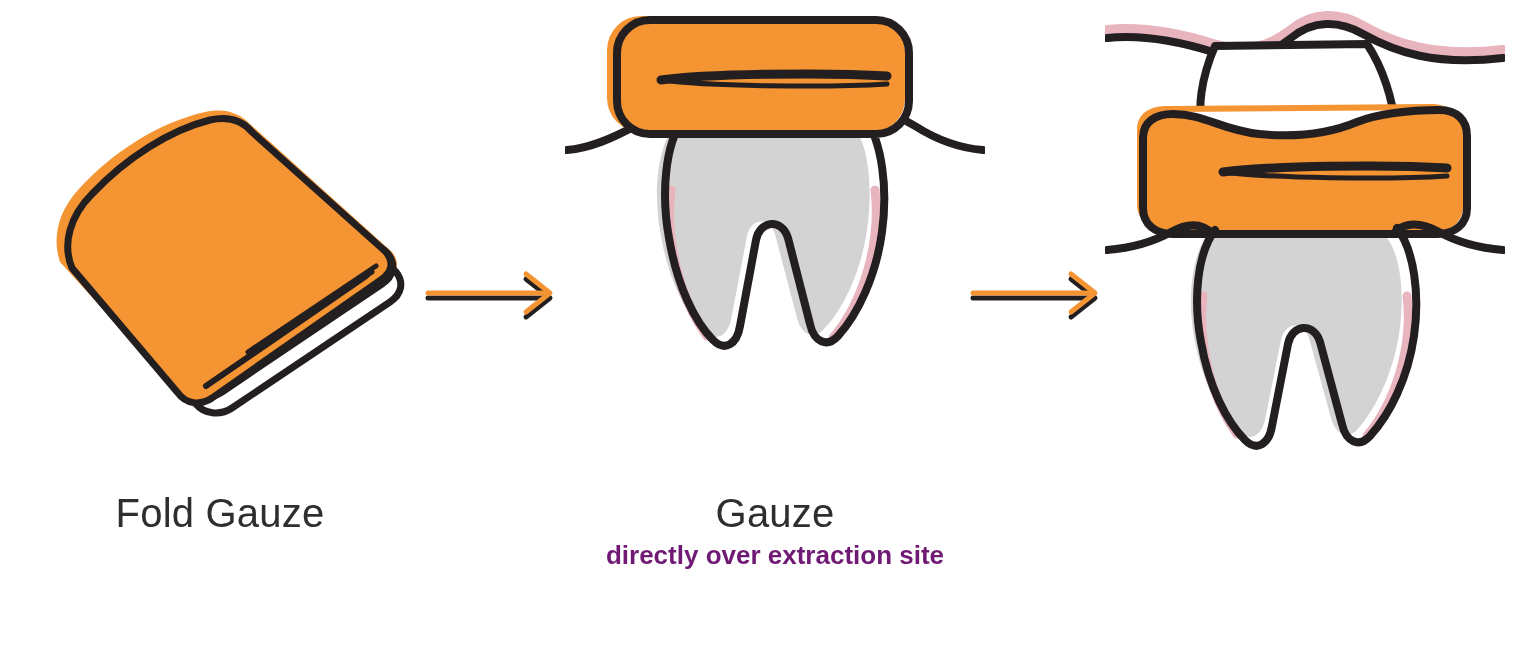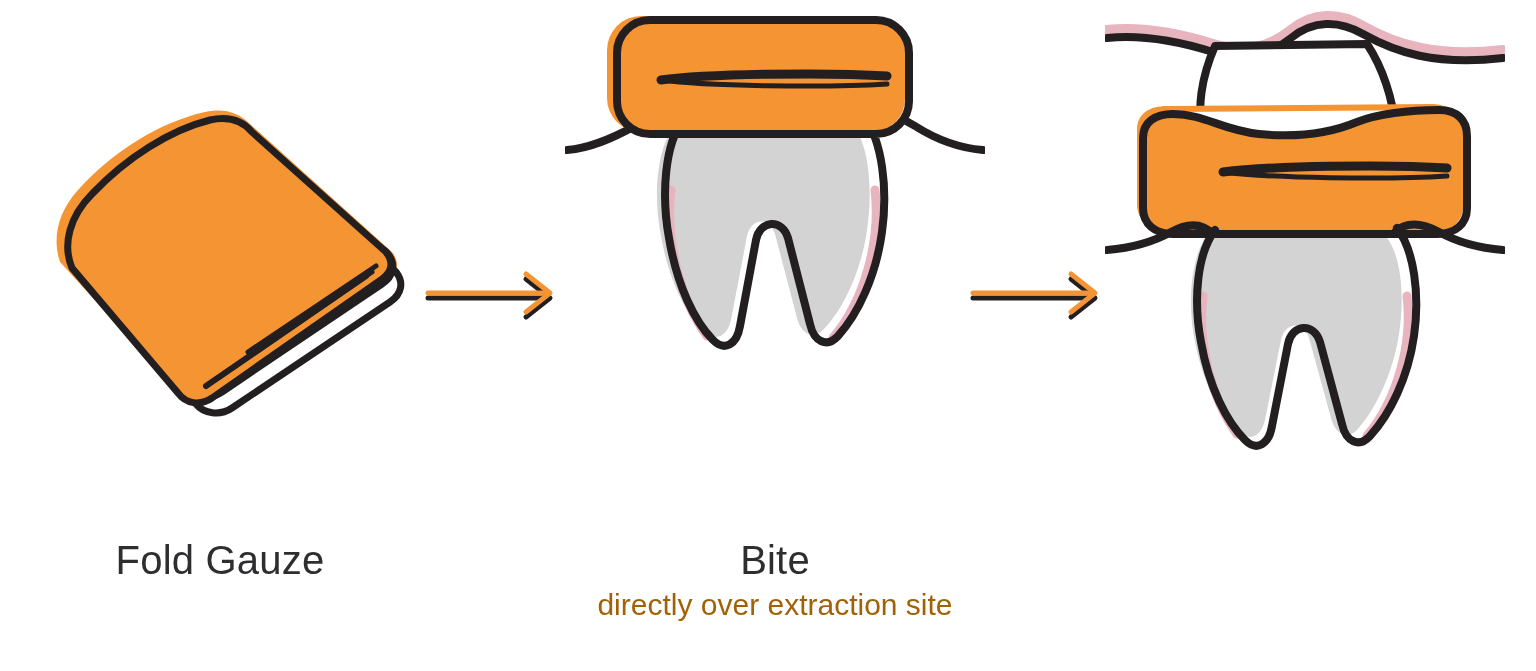--- a/index.html
+++ b/index.html
@@ -54,40 +54,39 @@
   #arrow-2 { left: 963px; }
   .arrow svg { display: block; width: 100%; height: 100%; }
 
   
   .caption {
     position: absolute;
     left: 0;
     width: 100%;
     text-align: center;
     color: #2e2e30;
-    margin-top: 47px;
   }
   #step-1 .caption { top: 492px; }
   #step-2 .caption { top: 492px; }
   #step-3 .caption { top: 492px; }
 
   .caption-title {
     font-size: 40px;
     font-weight: 400;
     letter-spacing: 0.2px;
     line-height: 1.08;
     color: #2e2e30;
     white-space: nowrap;
   }
   .caption-sub {
-    font-size: 30px;
-    font-weight: 400;
+    font-size: 26px;
+    font-weight: 700;
     line-height: 1.15;
     margin-top: 6px;
-    color: #a16207;
+    color: #701a75;
     white-space: nowrap;
   }
   .caption-sub:empty { display: none; }
 </style>
 </head>
 <body>
 
 <div id="stage">
 
   <div class="step" id="step-1">
@@ -178,21 +177,21 @@
 
           <rect x="52" y="20" width="292" height="114" rx="33" ry="33" fill="none" stroke="#231f20" stroke-width="8"></rect>
 
           <path d="M96 80 C140 74 260 72 322 76" fill="none" stroke="#231f20" stroke-width="9" stroke-linecap="round"></path>
           <path d="M96 80 C140 86 260 88 322 84" fill="none" stroke="#231f20" stroke-width="5" stroke-linecap="round"></path>
         </g>
       </svg>
     </div>
 
     <div class="caption">
-      <div class="caption-title">Bite</div>
+      <div class="caption-title">Gauze</div>
       <div class="caption-sub">directly over extraction site</div>
     </div>
   </div>
 
   <div class="arrow" id="arrow-2">
     <svg viewBox="0 0 160 64" xmlns="http://www.w3.org/2000/svg">
       <g stroke="#231f20" stroke-width="5" fill="none" stroke-linecap="round" stroke-linejoin="round">
         <path d="M10 36 L130 36"></path>
         <path d="M108 17 L132 36 L108 55"></path>
       </g>

